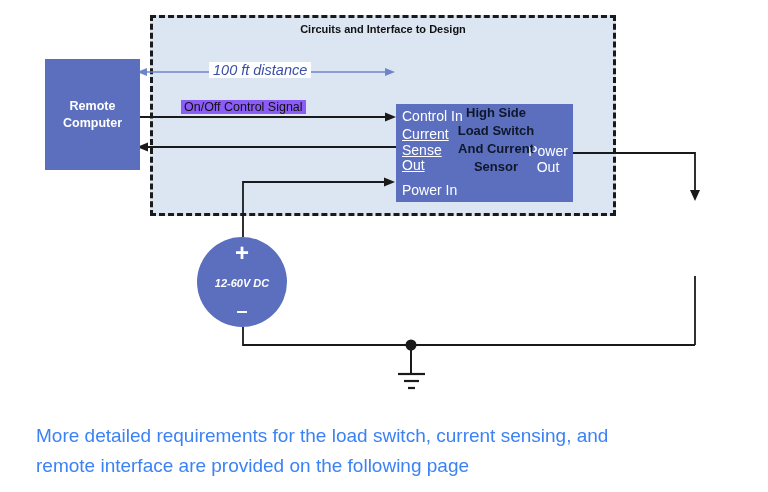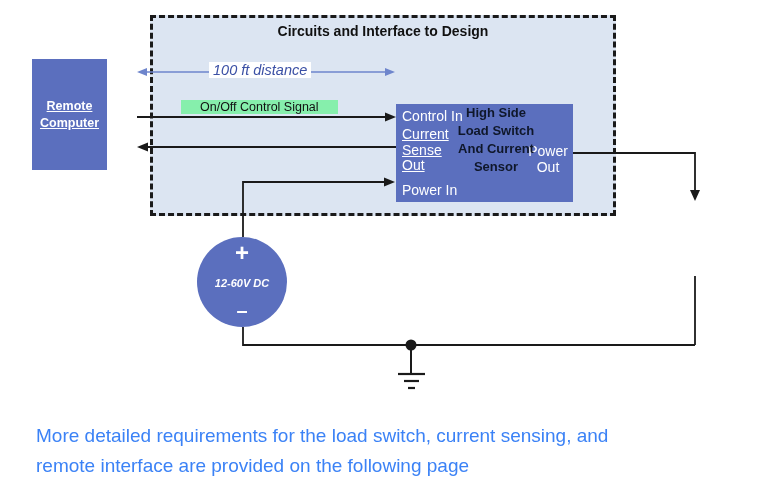--- a/index.html
+++ b/index.html
@@ -16,21 +16,21 @@
     position: absolute;
     left: 150px; top: 15px;
     width: 466px; height: 201px;
     background: #dce5f2;
     border: 3px dashed #1a1a1a;
   }
   .panel-title {
     position: absolute;
     left: 0; right: 0; top: 5px;
     text-align: center;
-    font-size: 14px;
+    font-size: 11px;
     font-weight: bold;
     color: #111111;
   }
   svg.wires {
     position: absolute;
     left: 0; top: 0;
     width: 768px; height: 492px;
     pointer-events: none;
   }
   .block {
@@ -41,21 +41,21 @@
   .block.center-text {
     display: flex;
     flex-direction: column;
     align-items: center;
     justify-content: center;
     text-align: center;
     font-weight: bold;
     font-size: 12.5px;
     line-height: 17px;
   }
-  .remote { left: 32px; top: 59px; width: 75px; height: 111px; text-decoration: underline; }
+  .remote { left: 45px; top: 59px; width: 95px; height: 111px; }
   .loadblk { left: 639px; top: 201px; width: 112px; height: 75px; line-height: 18px; }
   .switchblk { left: 396px; top: 104px; width: 177px; height: 98px; font-size: 11px; }
   .port { position: absolute; color: #ffffff; font-size: 14px; line-height: 15.5px; }
   .port.ctl { left: 6px; top: 5px; }
   .port.cso { left: 6px; top: 23px; width: 50px; text-decoration: underline; }
   .port.pin { left: 6px; bottom: 4px; }
   .port.pout { right: 3px; top: 40px; width: 44px; text-align: center; }
   .switch-title {
     position: absolute;
     left: 52px; top: 0; width: 96px;
@@ -77,24 +77,24 @@
     align-items: center;
     justify-content: space-between;
     padding: 4px 0 8px 0;
     text-align: center;
   }
   .source .plus { font-size: 24px; font-weight: bold; line-height: 24px; }
   .source .volts { font-size: 11px; font-weight: bold; font-style: italic; }
   .source .minus { font-size: 20px; font-weight: bold; line-height: 18px; }
   .wire-label {
     position: absolute;
-    background: #86efac;
+    background: #8b5cf6;
     color: #111111;
     font-size: 12.5px;
-    padding: 0 19px;
+    padding: 0 3px;
     white-space: nowrap;
   }
   .lbl-onoff { left: 181px; top: 100px; }
   .lbl-meas { left: 179px; top: 130px; }
   .lbl-dist {
     position: absolute;
     left: 209px; top: 62px;
     background: #ffffff;
     color: #3b50a5;
     font-style: italic;

